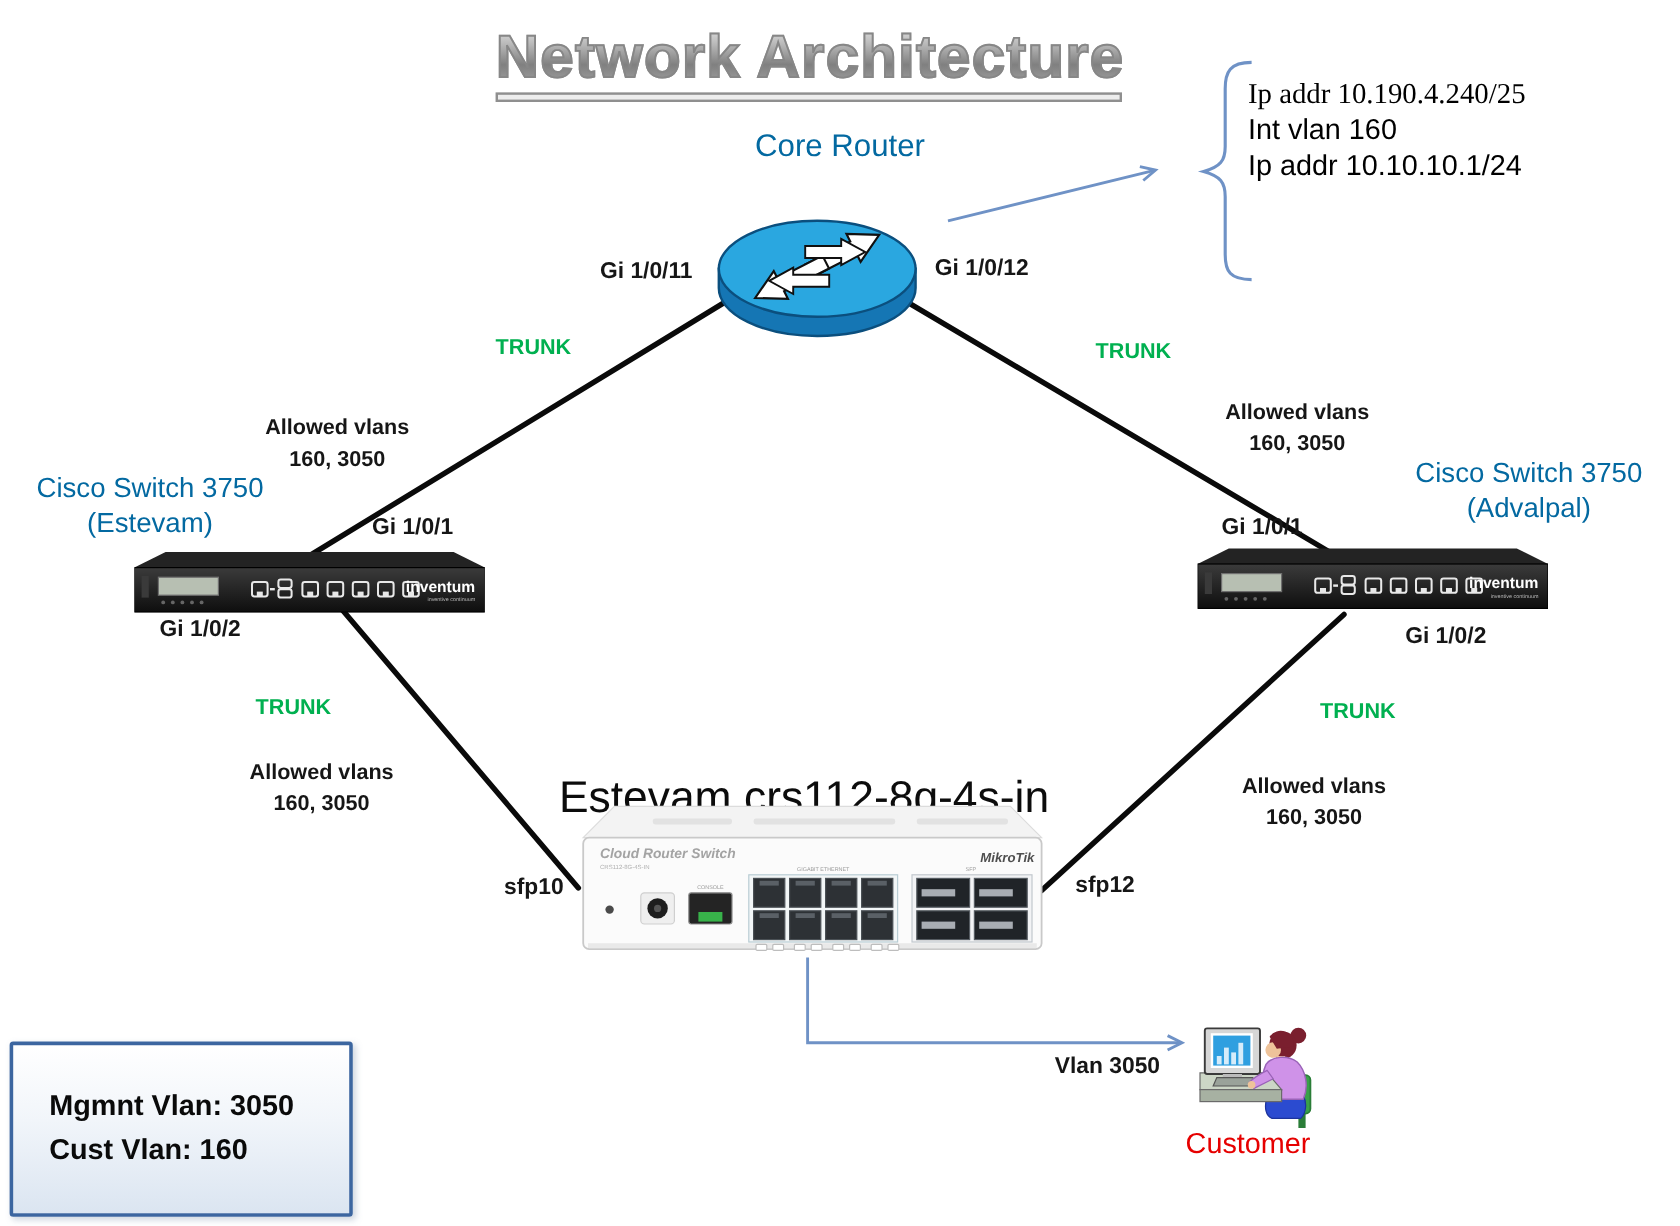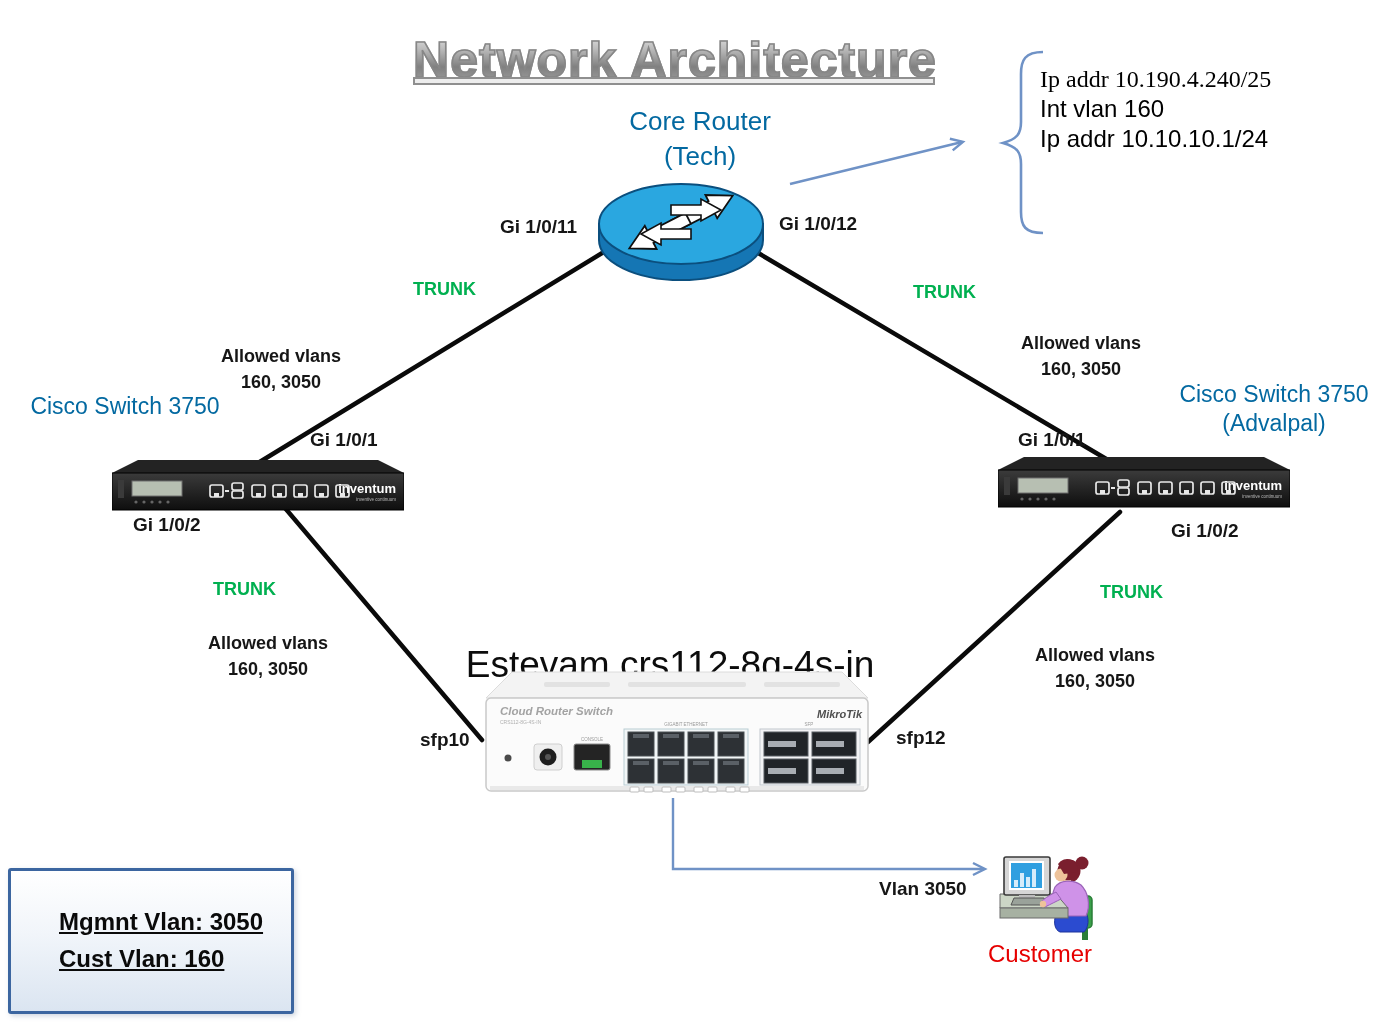--- a/index.html
+++ b/index.html
@@ -25,21 +25,21 @@
   .annotation{font-size:24px;line-height:30px;color:#000;white-space:nowrap;}
   .annotation .gap{font-family:Liberation Serif, serif;}
   .mikrotik-title{font-size:37px;color:#0c0c0c;text-align:center;white-space:nowrap;}
   .vlan-label{font-size:19px;font-weight:bold;color:#161616;}
   .customer-label{font-size:24px;color:#e60000;text-align:left;}
   .legend-box{
     width:286px;height:146px;border:3px solid #3c66a0;border-radius:3px;
     background:linear-gradient(180deg,#ffffff 0%,#f1f5fa 45%,#dbe5f1 100%);
     box-shadow:2px 2px 5px rgba(120,140,170,0.35);box-sizing:border-box;
   }
-  .legend-text{padding:32px 0 0 48px;font-size:24px;font-weight:bold;line-height:37px;color:#0a0a0a;text-decoration:underline;}
+  .legend-text{padding:32px 0 0 30px;font-size:24px;font-weight:bold;line-height:37px;color:#0a0a0a;}
   svg text{font-family:"Liberation Sans",sans-serif;}
 </style>
 </head>
 <body>
 
 <div class="canvas">
 
   <svg class="abs" style="left:0;top:0" width="1400" height="1022" viewBox="0 0 1400 1022">
     <defs>
       <marker id="arrV" markerUnits="userSpaceOnUse" markerWidth="20" markerHeight="20" refX="13" refY="8" orient="auto">
@@ -53,28 +53,27 @@
     <line x1="1120" y1="512" x2="868" y2="742" stroke="#0a0a0a" stroke-width="4.5" stroke-linecap="round"></line>
 
     <line x1="790" y1="184" x2="962" y2="142" stroke="#6f92c6" stroke-width="2.4" marker-end="url(#arrV)"></line>
 
     <path d="M1043,52 C1025,52 1021,60 1021,74 L1021,122 C1021,134 1017,139 1003,143
              C1017,147 1021,152 1021,164 L1021,212 C1021,226 1025,233 1043,233" fill="none" stroke="#6f92c6" stroke-width="2.6"></path>
 
     <polyline points="673,798 673,869 984,869" fill="none" stroke="#6f92c6" stroke-width="2.4" marker-end="url(#arrV)"></polyline>
   </svg>
 
-  <div class="abs" style="left:413px;top:18px;width:524px;text-align:center;margin-top:13px;">
+  <div class="abs" style="left:413px;top:18px;width:524px;text-align:right;">
     <div class="wordart">Network Architecture</div>
   </div>
   <div class="abs title-underline" style="left:413px;top:77px;width:518px;"></div>
 
   <div class="abs red-label core-label" style="left:600px;top:104px;width:200px;">
     <div>Core Router</div>
-    <div>(Tech)</div>
   </div>
 
   <svg class="abs" style="left:595px;top:180px;" width="172" height="102" viewBox="0 0 172 102">
     <path d="M4,44 L4,60 A82,40 0 0 0 168,60 L168,44 Z" fill="#1576b4" stroke="#0b4f7e" stroke-width="2"></path>
     <ellipse cx="86" cy="44" rx="82" ry="40" fill="#2aa7e0" stroke="#0b4f7e" stroke-width="2"></ellipse>
     <g transform="translate(86,42)">
       <g transform="rotate(-27)">
         <path d="M-8,-6 L34,-6 L34,-13 L58,0 L34,13 L34,6 L-8,6 Z" fill="#ffffff" stroke="#101010" stroke-width="1.8"></path>
       </g>
       <g transform="rotate(153)">
@@ -115,20 +114,21 @@
     <div>Allowed vlans</div>
     <div>160, 3050</div>
   </div>
   <div class="abs allowed" style="left:1015px;top:642px;">
     <div>Allowed vlans</div>
     <div>160, 3050</div>
   </div>
 
   <div class="abs red-label switch-label" style="left:15px;top:392px;width:220px;">
     <div>Cisco Switch 3750</div>
+    <div>(Estevam)</div>
   </div>
 
   <div class="abs red-label switch-label" style="left:1164px;top:380px;width:220px;">
     <div>Cisco Switch 3750</div>
     <div>(Advalpal)</div>
   </div>
 
   <svg class="abs" style="left:112px;top:458px;" width="292" height="56" viewBox="0 0 292 56">
     <defs>
       <linearGradient id="swf" x1="0" y1="0" x2="0" y2="1">

